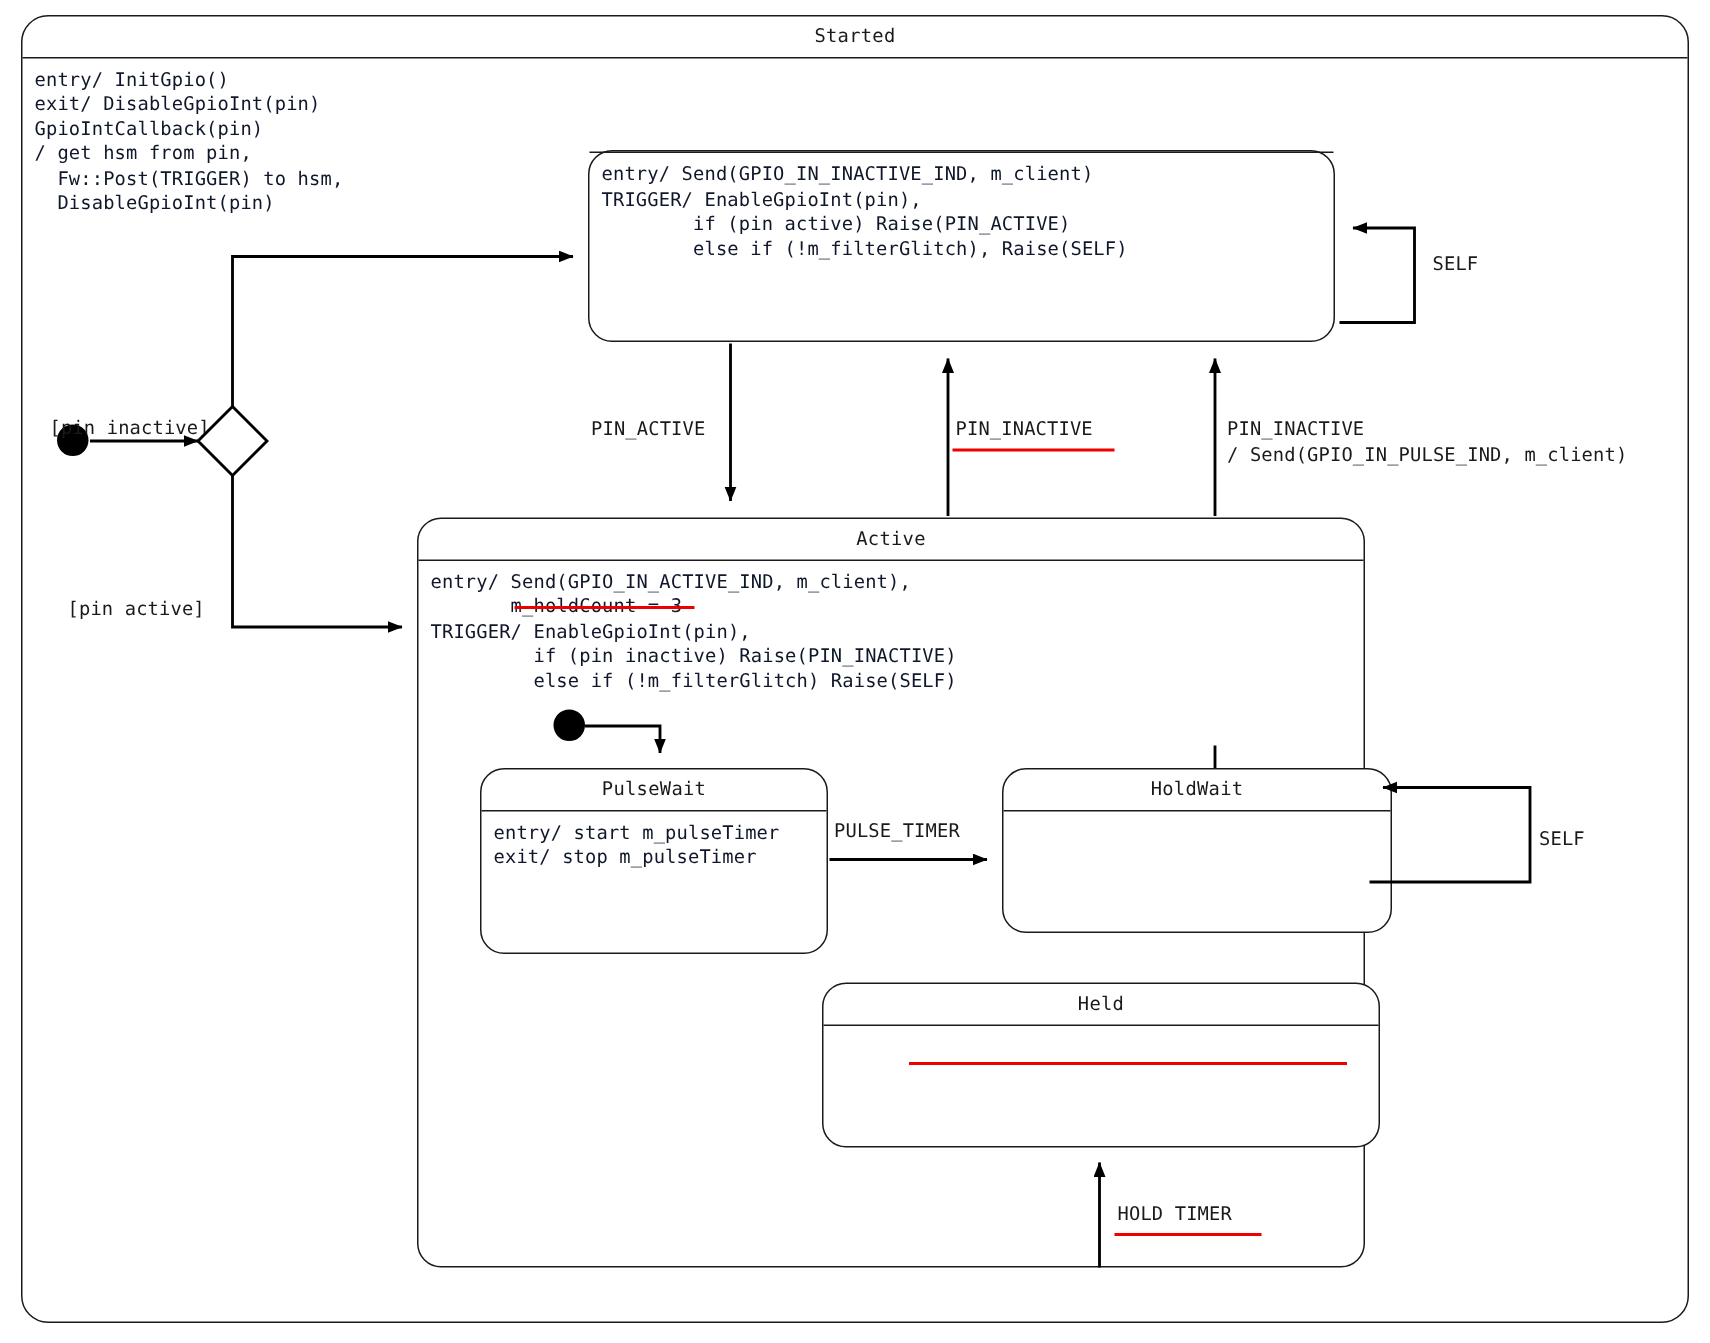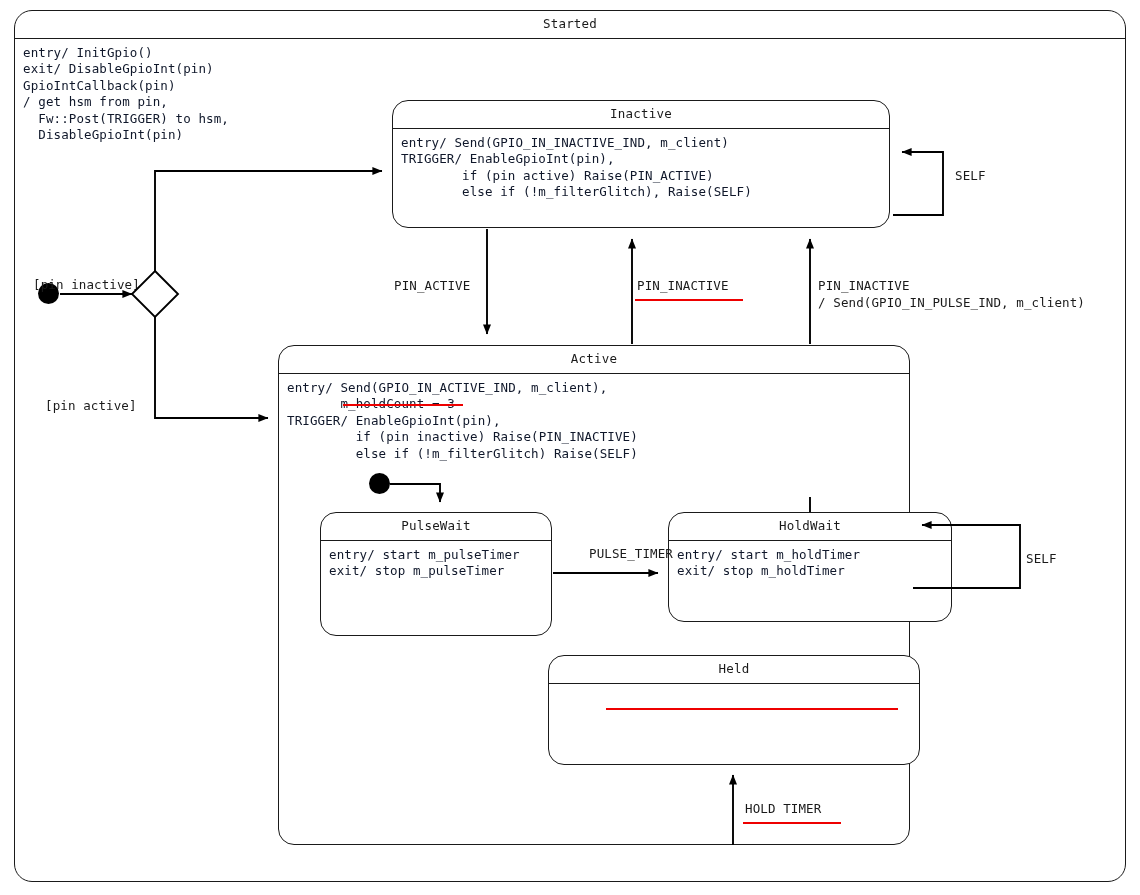--- a/index.html
+++ b/index.html
@@ -85,21 +85,20 @@
     <div class="state-divider"></div>
     <div class="state-body">entry/ InitGpio()
 exit/ DisableGpioInt(pin)
 GpioIntCallback(pin)
 / get hsm from pin,
   Fw::Post(TRIGGER) to hsm,
   DisableGpioInt(pin)</div>
   </div>
 
   <div class="state-box" style="left:392px; top:100px; width:498px; height:128px;">
-    <div class="state-title">Inactive</div>
     <div class="state-divider"></div>
     <div class="state-body">entry/ Send(GPIO_IN_INACTIVE_IND, m_client)
 TRIGGER/ EnableGpioInt(pin),
         if (pin active) Raise(PIN_ACTIVE)
         else if (!m_filterGlitch), Raise(SELF)</div>
   </div>
 
   <div class="state-box" style="left:278px; top:345px; width:632px; height:500px;">
     <div class="state-title">Active</div>
     <div class="state-divider"></div>
@@ -112,25 +111,23 @@
 
   <div class="uline" style="left:343px; top:404px; width:120px;"></div>
 
   <div class="state-box" style="left:320px; top:512px; width:232px; height:124px;">
     <div class="state-title">PulseWait</div>
     <div class="state-divider"></div>
     <div class="state-body">entry/ start m_pulseTimer
 exit/ stop m_pulseTimer</div>
   </div>
 
-  <div class="state-box" style="left:668px; top:512px; width:284px; height:110px;">
+  <div class="state-box" style="left:668px; top:512px; width:260px; height:110px;">
     <div class="state-title">HoldWait</div>
     <div class="state-divider"></div>
-    <div class="state-body">entry/ start m_holdTimer
-exit/ stop m_holdTimer</div>
   </div>
 
   <div class="state-box" style="left:548px; top:655px; width:372px; height:110px;">
     <div class="state-title">Held</div>
     <div class="state-divider"></div>
   </div>
 
   <div class="uline" style="left:606px; top:708px; width:292px;"></div>
 
   <div class="initial-dot" style="left:38px; top:283px;"></div>
@@ -143,21 +140,21 @@
 
   <div class="label" style="left:637px; top:278px;">PIN_INACTIVE</div>
   <div class="uline" style="left:635px; top:299px; width:108px;"></div>
 
   <div class="label" style="left:818px; top:278px;">PIN_INACTIVE</div>
   <div class="label" style="left:818px; top:295px;">/ Send(GPIO_IN_PULSE_IND, m_client)</div>
 
   <div class="label" style="left:955px; top:168px;">SELF</div>
   <div class="label" style="left:1026px; top:551px;">SELF</div>
 
-  <div class="label" style="left:556px; top:546px;margin-left:33px;">PULSE_TIMER</div>
+  <div class="label" style="left:556px; top:546px;">PULSE_TIMER</div>
 
   <div class="label" style="left:745px; top:801px;">HOLD TIMER</div>
   <div class="uline" style="left:743px; top:822px; width:98px;"></div>
 
   <svg class="layer" viewBox="0 0 1140 895">
     <defs>
       <marker id="ah" markerWidth="11" markerHeight="11" refX="9.6" refY="4" orient="auto" markerUnits="userSpaceOnUse">
         <path d="M0,0 L10,4 L0,8 z" fill="#000000"></path>
       </marker>
     </defs>

